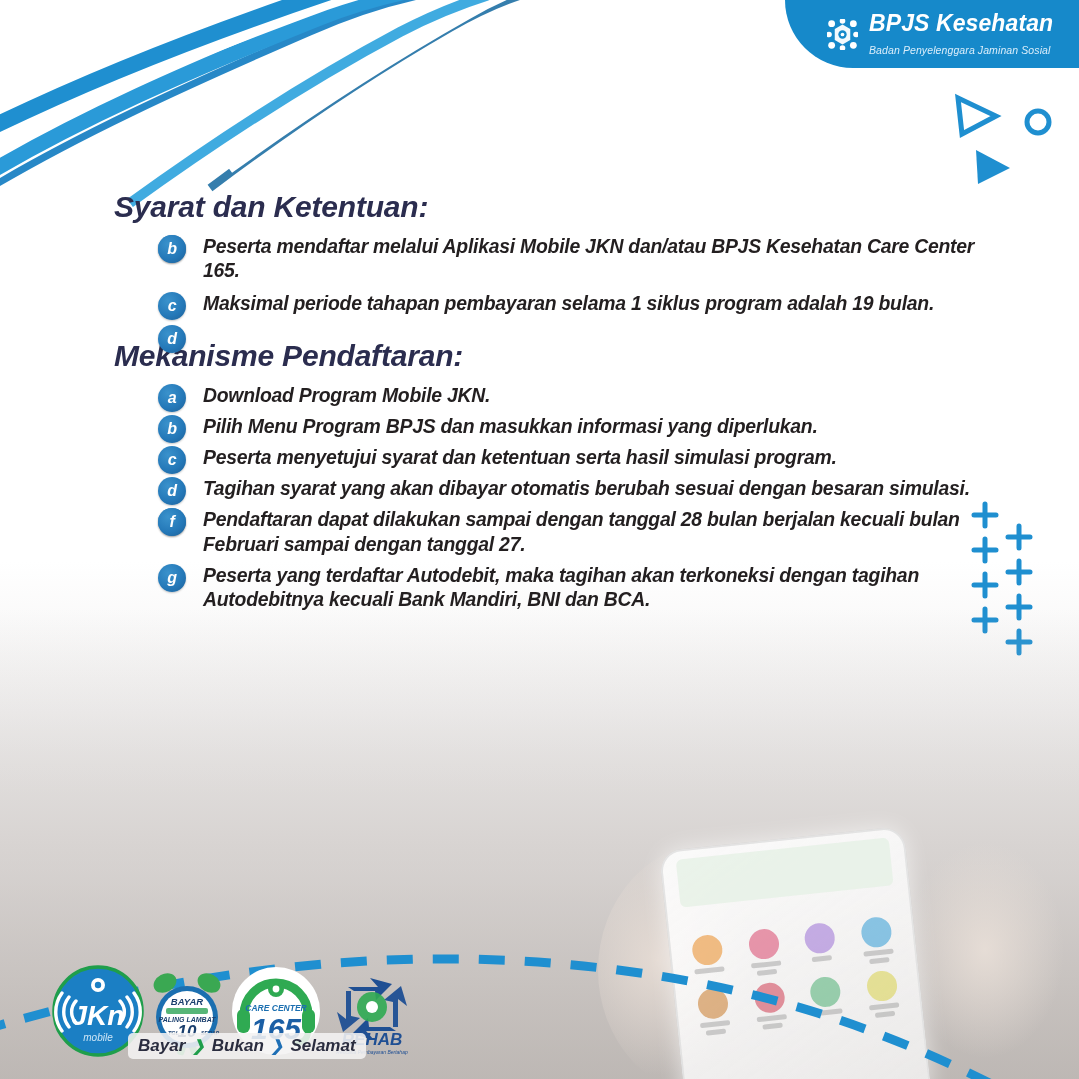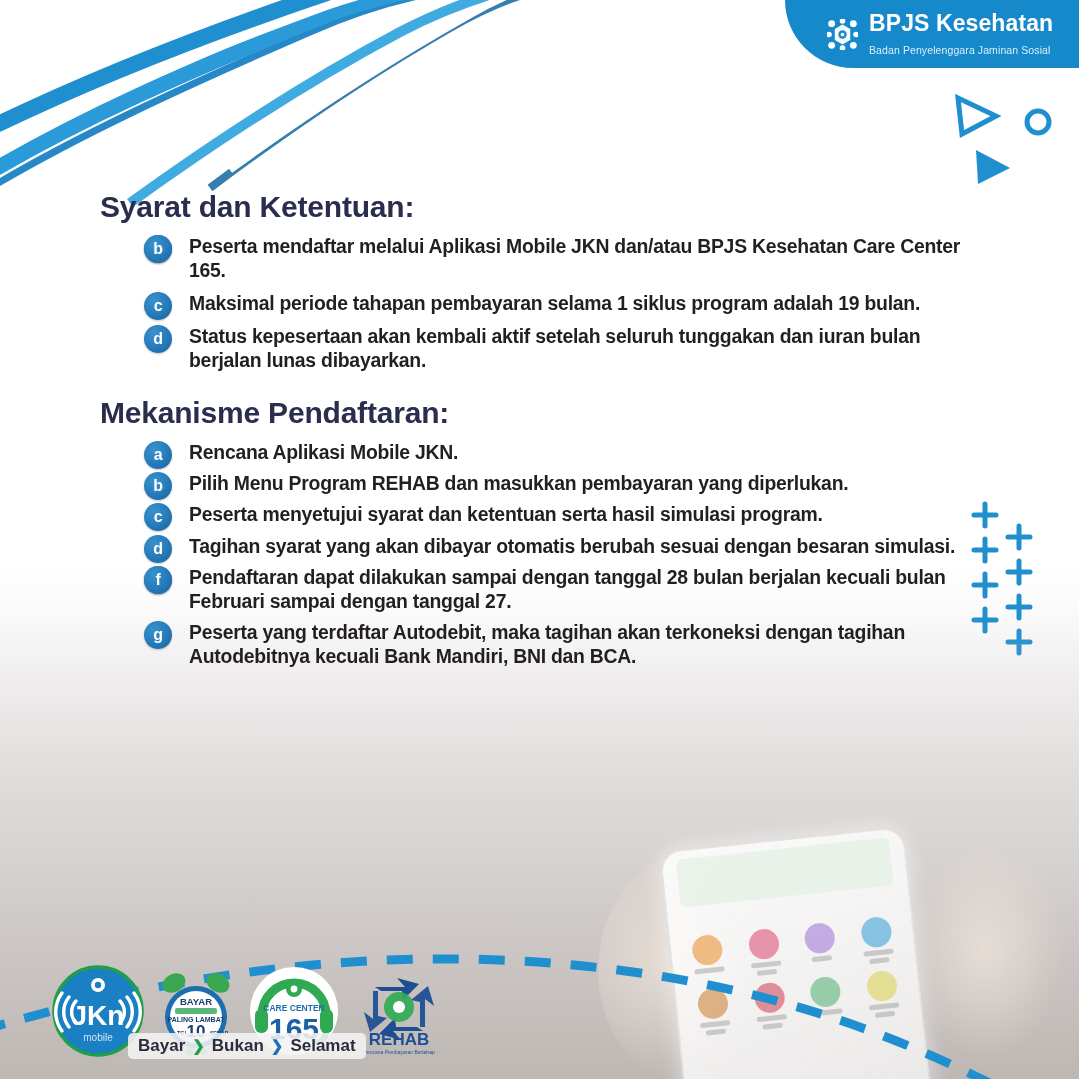--- a/index.html
+++ b/index.html
@@ -8,20 +8,21 @@
     font-family:"Liberation Sans", sans-serif;
     background:#ffffff;
   }
   #poster{
     position:relative;width:1079px;height:1079px;overflow:hidden;
     background:
       linear-gradient(to bottom,
         #ffffff 0%, #ffffff 52%,
         #f2f1f1 66%, #e3e0df 78%,
         #d8d4d3 88%, #cfcbc9 96%, #c9c5c3 100%);
+    font-style: italic;
   }
 
   
   .photo-wash{
     position:absolute;left:0;bottom:0;width:1079px;height:470px;
     background:
       radial-gradient(ellipse 330px 210px at 820px 980px, rgba(182,176,172,.55), rgba(182,176,172,0) 70%),
       radial-gradient(ellipse 420px 260px at 250px 1020px, rgba(168,162,158,.42), rgba(168,162,158,0) 72%),
       linear-gradient(to bottom, rgba(255,255,255,0) 0%, rgba(205,200,197,.55) 55%, rgba(186,180,176,.78) 100%);
     pointer-events:none;
@@ -74,42 +75,42 @@
   .bpjs-mark{width:31px;height:31px;flex:0 0 auto;}
   .bpjs-txt{display:flex;flex-direction:column;line-height:1;}
   .bpjs-txt .t1{color:#fff;font-size:23px;font-weight:bold;letter-spacing:.1px;}
   .bpjs-txt .t2{color:#dbeefb;font-size:10.5px;margin-top:10px;letter-spacing:.1px;}
 
   
   .deco-shapes{position:absolute;left:950px;top:92px;width:125px;height:95px;pointer-events:none;}
   .deco-plus{position:absolute;left:968px;top:500px;width:70px;height:160px;pointer-events:none;}
 
   
-  .content{position:absolute;left:0;top:190px;width:960px;padding-left:12px;}
+  .content{position:absolute;left:14px;top:190px;width:960px;padding-left:12px;}
   h2.sec-title{
     margin:0 0 10px 88px;padding:0;
     color:#2b2d4f;font-size:30px;font-weight:bold;letter-spacing:-.2px;
   }
   h2.sec-title.second{margin-top:24px;}
   ul.items{list-style:none;margin:0 0 0 132px;padding:0;}
   ul.items li{
     position:relative;padding-left:45px;margin-bottom:9px;
     color:#231f20;font-size:19.4px;font-weight:bold;line-height:1.24;
     letter-spacing:-.25px;
   }
   ul.items.compact li{margin-bottom:7px;}
   .badge{
     position:absolute;left:0;top:1px;width:28px;height:28px;border-radius:50%;
     background:radial-gradient(circle at 36% 32%, #3a92cc 0%, #2478b8 58%, #1e5f95 100%);
     color:#fff;font-size:16px;font-weight:bold;line-height:28px;text-align:center;
     box-shadow:0 1px 2px rgba(0,0,0,.22);
   }
 
   
-  .footer{position:absolute;left:52px;bottom:22px;display:flex;align-items:flex-end;gap:13px;}
+  .footer{position:absolute;left:52px;bottom:22px;display:flex;align-items:flex-end;gap:4px;}
   .logo-jkn{position:relative;width:92px;height:92px;}
   .logo-clock{position:relative;width:78px;height:92px;}
   .logo-165{position:relative;width:92px;height:92px;}
   .logo-rehab{position:relative;width:92px;height:92px;}
   .chain{
     position:absolute;left:76px;bottom:-2px;
     background:rgba(244,243,242,.88);border-radius:5px;padding:3px 10px;
     color:#2b2d3f;font-size:17px;font-weight:bold;white-space:nowrap;
     display:flex;align-items:center;gap:7px;
   }
@@ -232,33 +233,32 @@
       <li>
         <span class="badge">b</span>
         <span>Peserta mendaftar melalui Aplikasi Mobile JKN dan/atau BPJS Kesehatan Care Center 165.</span>
       </li>
       <li>
         <span class="badge">c</span>
         <span>Maksimal  periode  tahapan pembayaran  selama 1 siklus program adalah 19 bulan.</span>
       </li>
       <li>
         <span class="badge">d</span>
-        <span>Status kepesertaan akan kembali aktif setelah seluruh tunggakan dan iuran bulan berjalan lunas dibayarkan.</span>
       </li>
     </ul>
 
     <h2 class="sec-title second">Mekanisme Pendaftaran:</h2>
     <ul class="items compact">
       <li>
         <span class="badge">a</span>
-        <span>Rencana Aplikasi Mobile JKN.</span>
+        <span>Download Program Mobile JKN.</span>
       </li>
       <li>
         <span class="badge">b</span>
-        <span>Pilih Menu Program REHAB dan masukkan pembayaran yang diperlukan.</span>
+        <span>Pilih Menu Program BPJS dan masukkan informasi yang diperlukan.</span>
       </li>
       <li>
         <span class="badge">c</span>
         <span>Peserta menyetujui syarat dan ketentuan serta hasil simulasi program.</span>
       </li>
       <li>
         <span class="badge">d</span>
         <span>Tagihan syarat yang akan dibayar otomatis berubah sesuai dengan besaran simulasi.</span>
       </li>
       <li>

